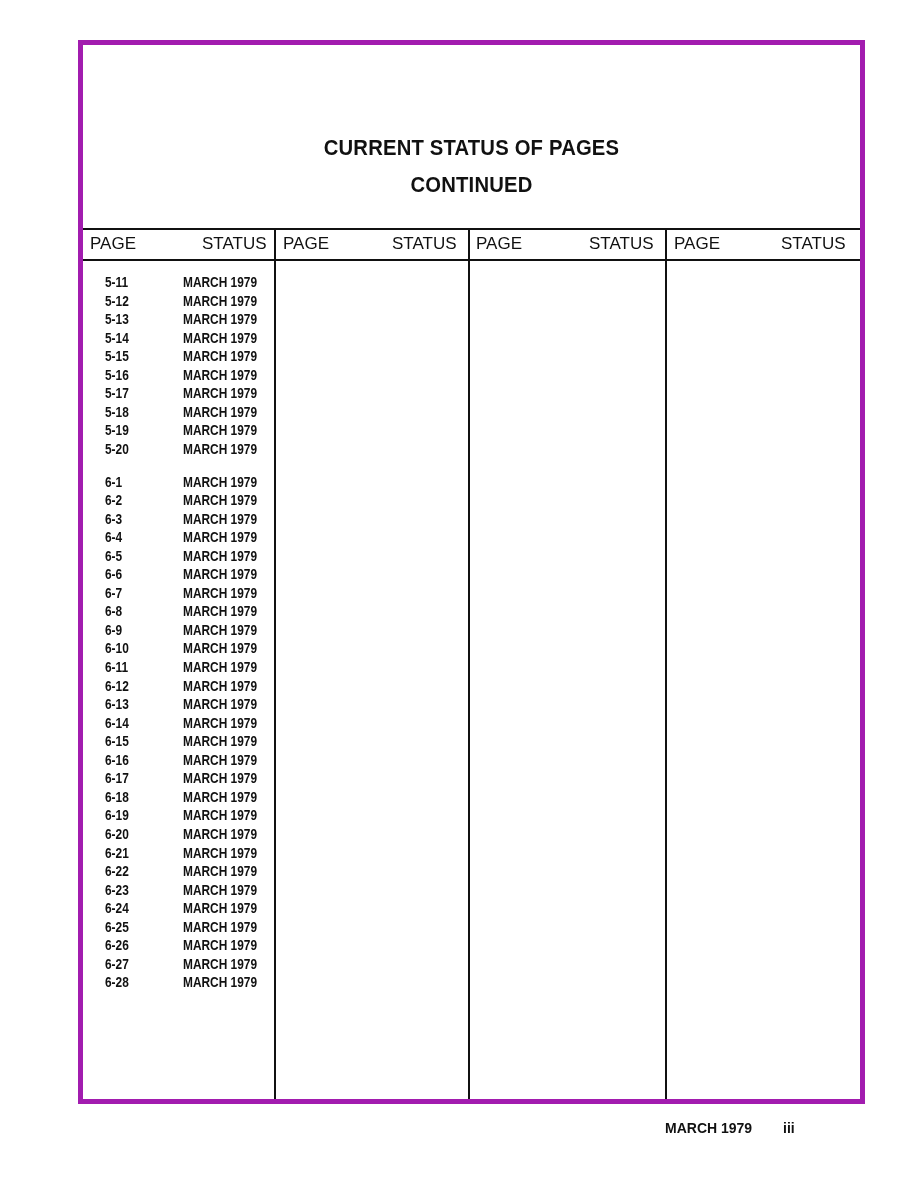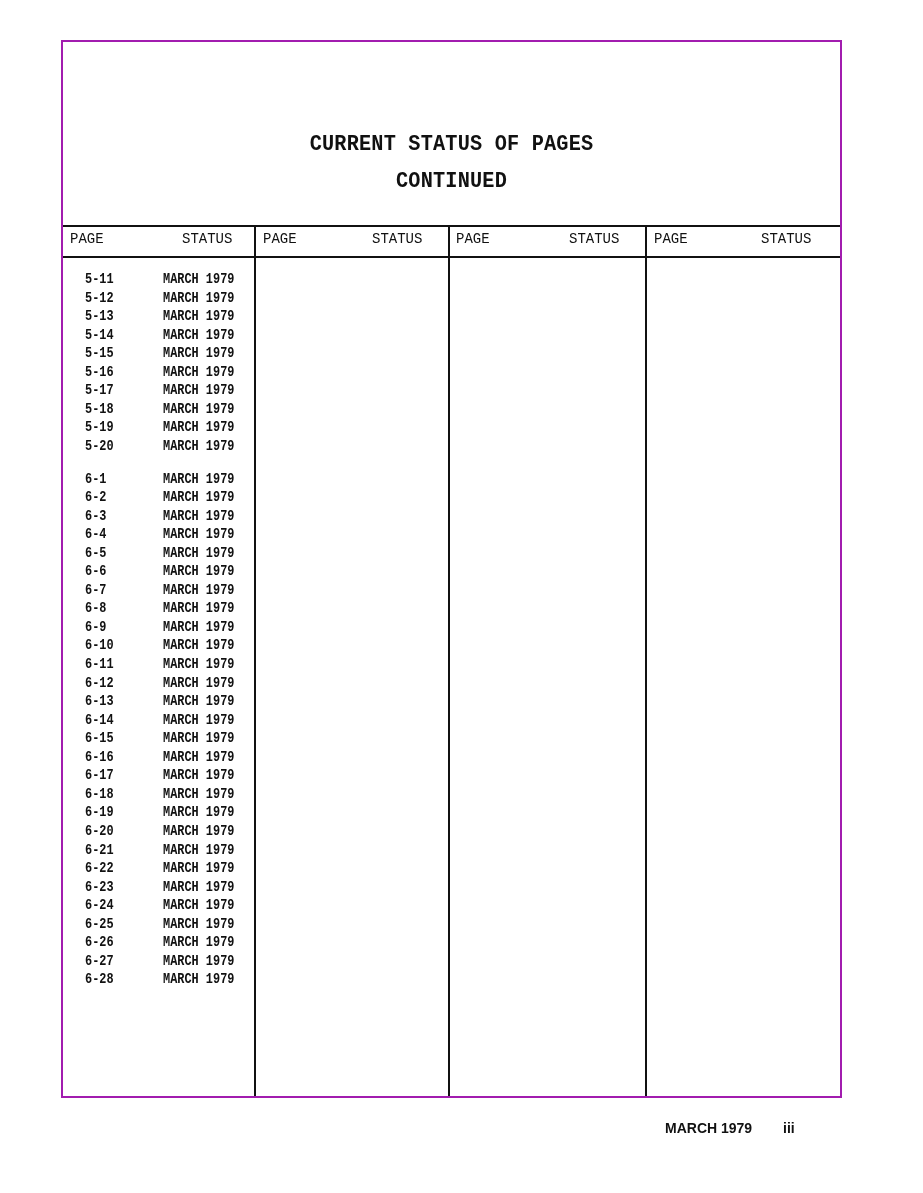--- a/index.html
+++ b/index.html
@@ -1,29 +1,29 @@
 <!DOCTYPE html>
 <html><head>
 <meta charset="utf-8">
 <style>
   html, body { margin: 0; padding: 0; background: #ffffff; }
   body { width: 923px; height: 1193px; position: relative; overflow: hidden;
          font-family: "Liberation Sans", sans-serif; color: #111; }
-  .frame { position: absolute; left: 61px; top: 40px; width: 777px; height: 1054px;
-           border: 2px solid #a21caf; box-sizing: content-box; font-family: Liberation Mono, monospace; }
+  .frame { position: absolute; left: 78px; top: 40px; width: 777px; height: 1054px;
+           border: 5px solid #a21caf; box-sizing: content-box; }
   .title-area { position: absolute; left: 0; top: 0; width: 777px; height: 183px;
                 border-bottom: 2px solid #111; }
   .title { position: absolute; width: 100%; text-align: center; font-weight: bold;
            font-size: 22px; letter-spacing: 0.2px; transform: scaleX(0.92); }
   .t1 { top: 90px; }
   .t2 { top: 127px; }
   .header-row { position: absolute; left: 0; top: 185px; width: 777px; height: 29px;
                 border-bottom: 2px solid #111; }
   .vline { position: absolute; top: 185px; bottom: 0; width: 2px; background: #111; }
-  .hcell { position: absolute; top: 4px; font-size: 14px; }
+  .hcell { position: absolute; top: 4px; font-size: 17px; }
   .row { position: absolute; font-size: 14px; font-weight: bold; transform: scaleX(0.85);
          transform-origin: left top; white-space: nowrap; }
   .footer { position: absolute; top: 1120px; font-size: 14px; font-weight: bold; }
 </style>
 </head>
 <body>
 
 <div class="frame">
   <div class="title-area">
     <div class="title t1">CURRENT STATUS OF PAGES</div>

